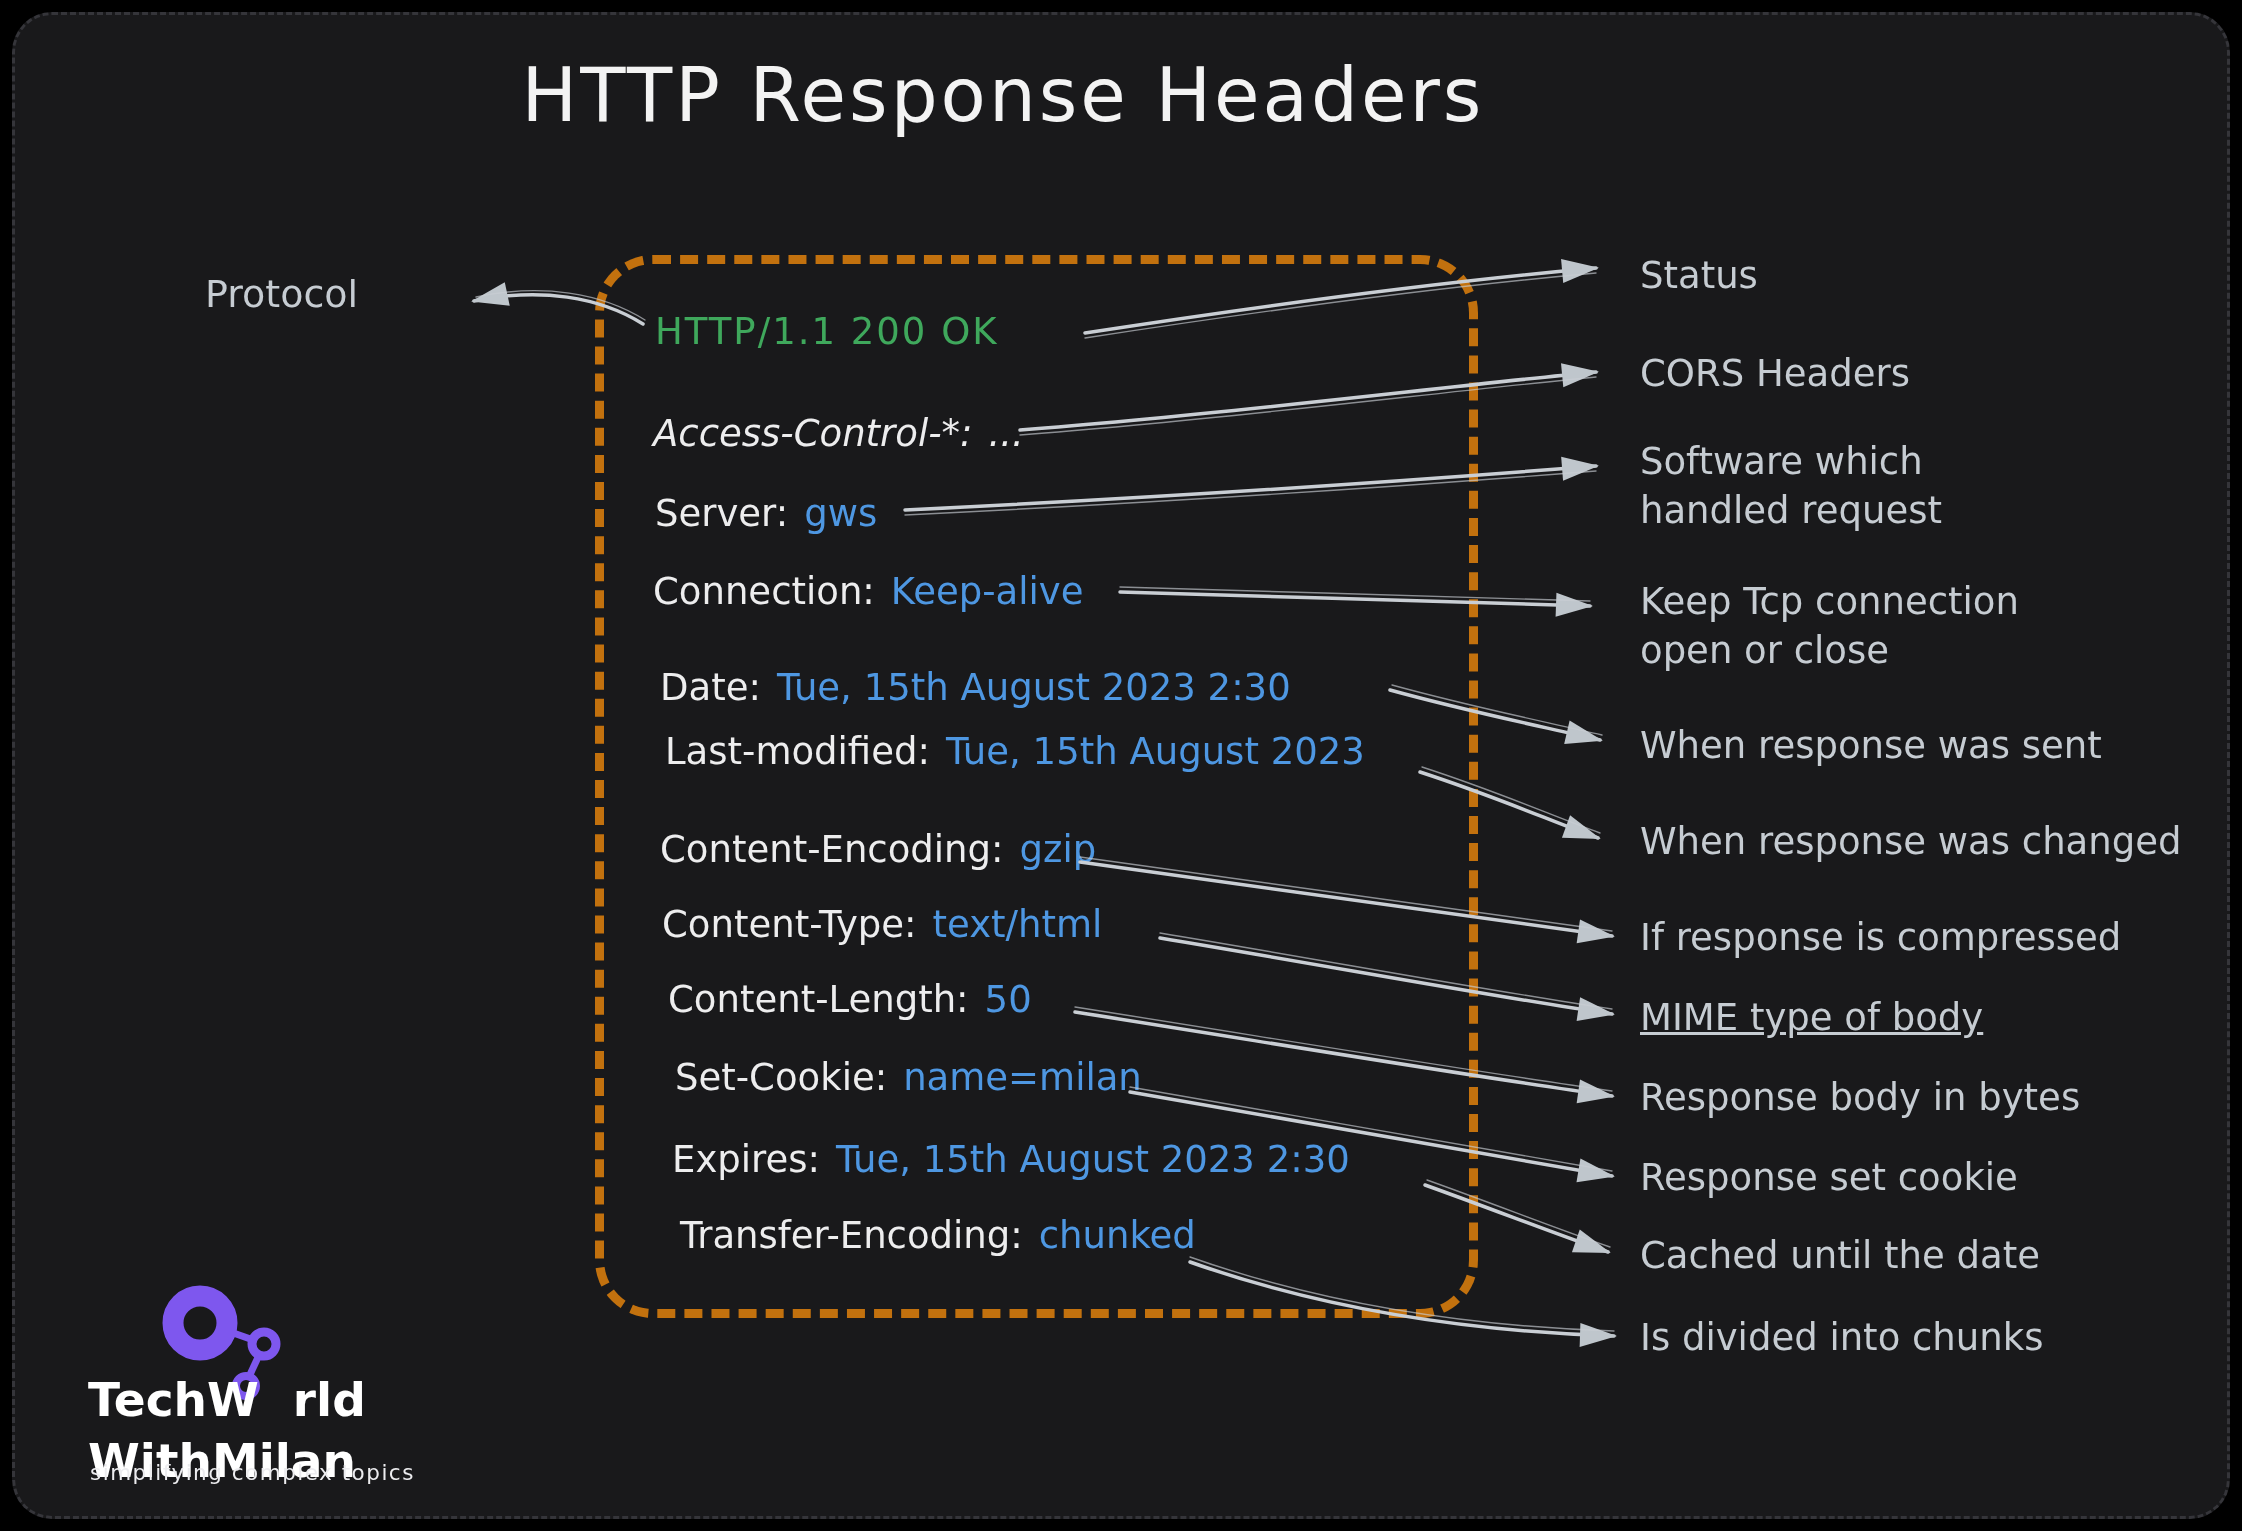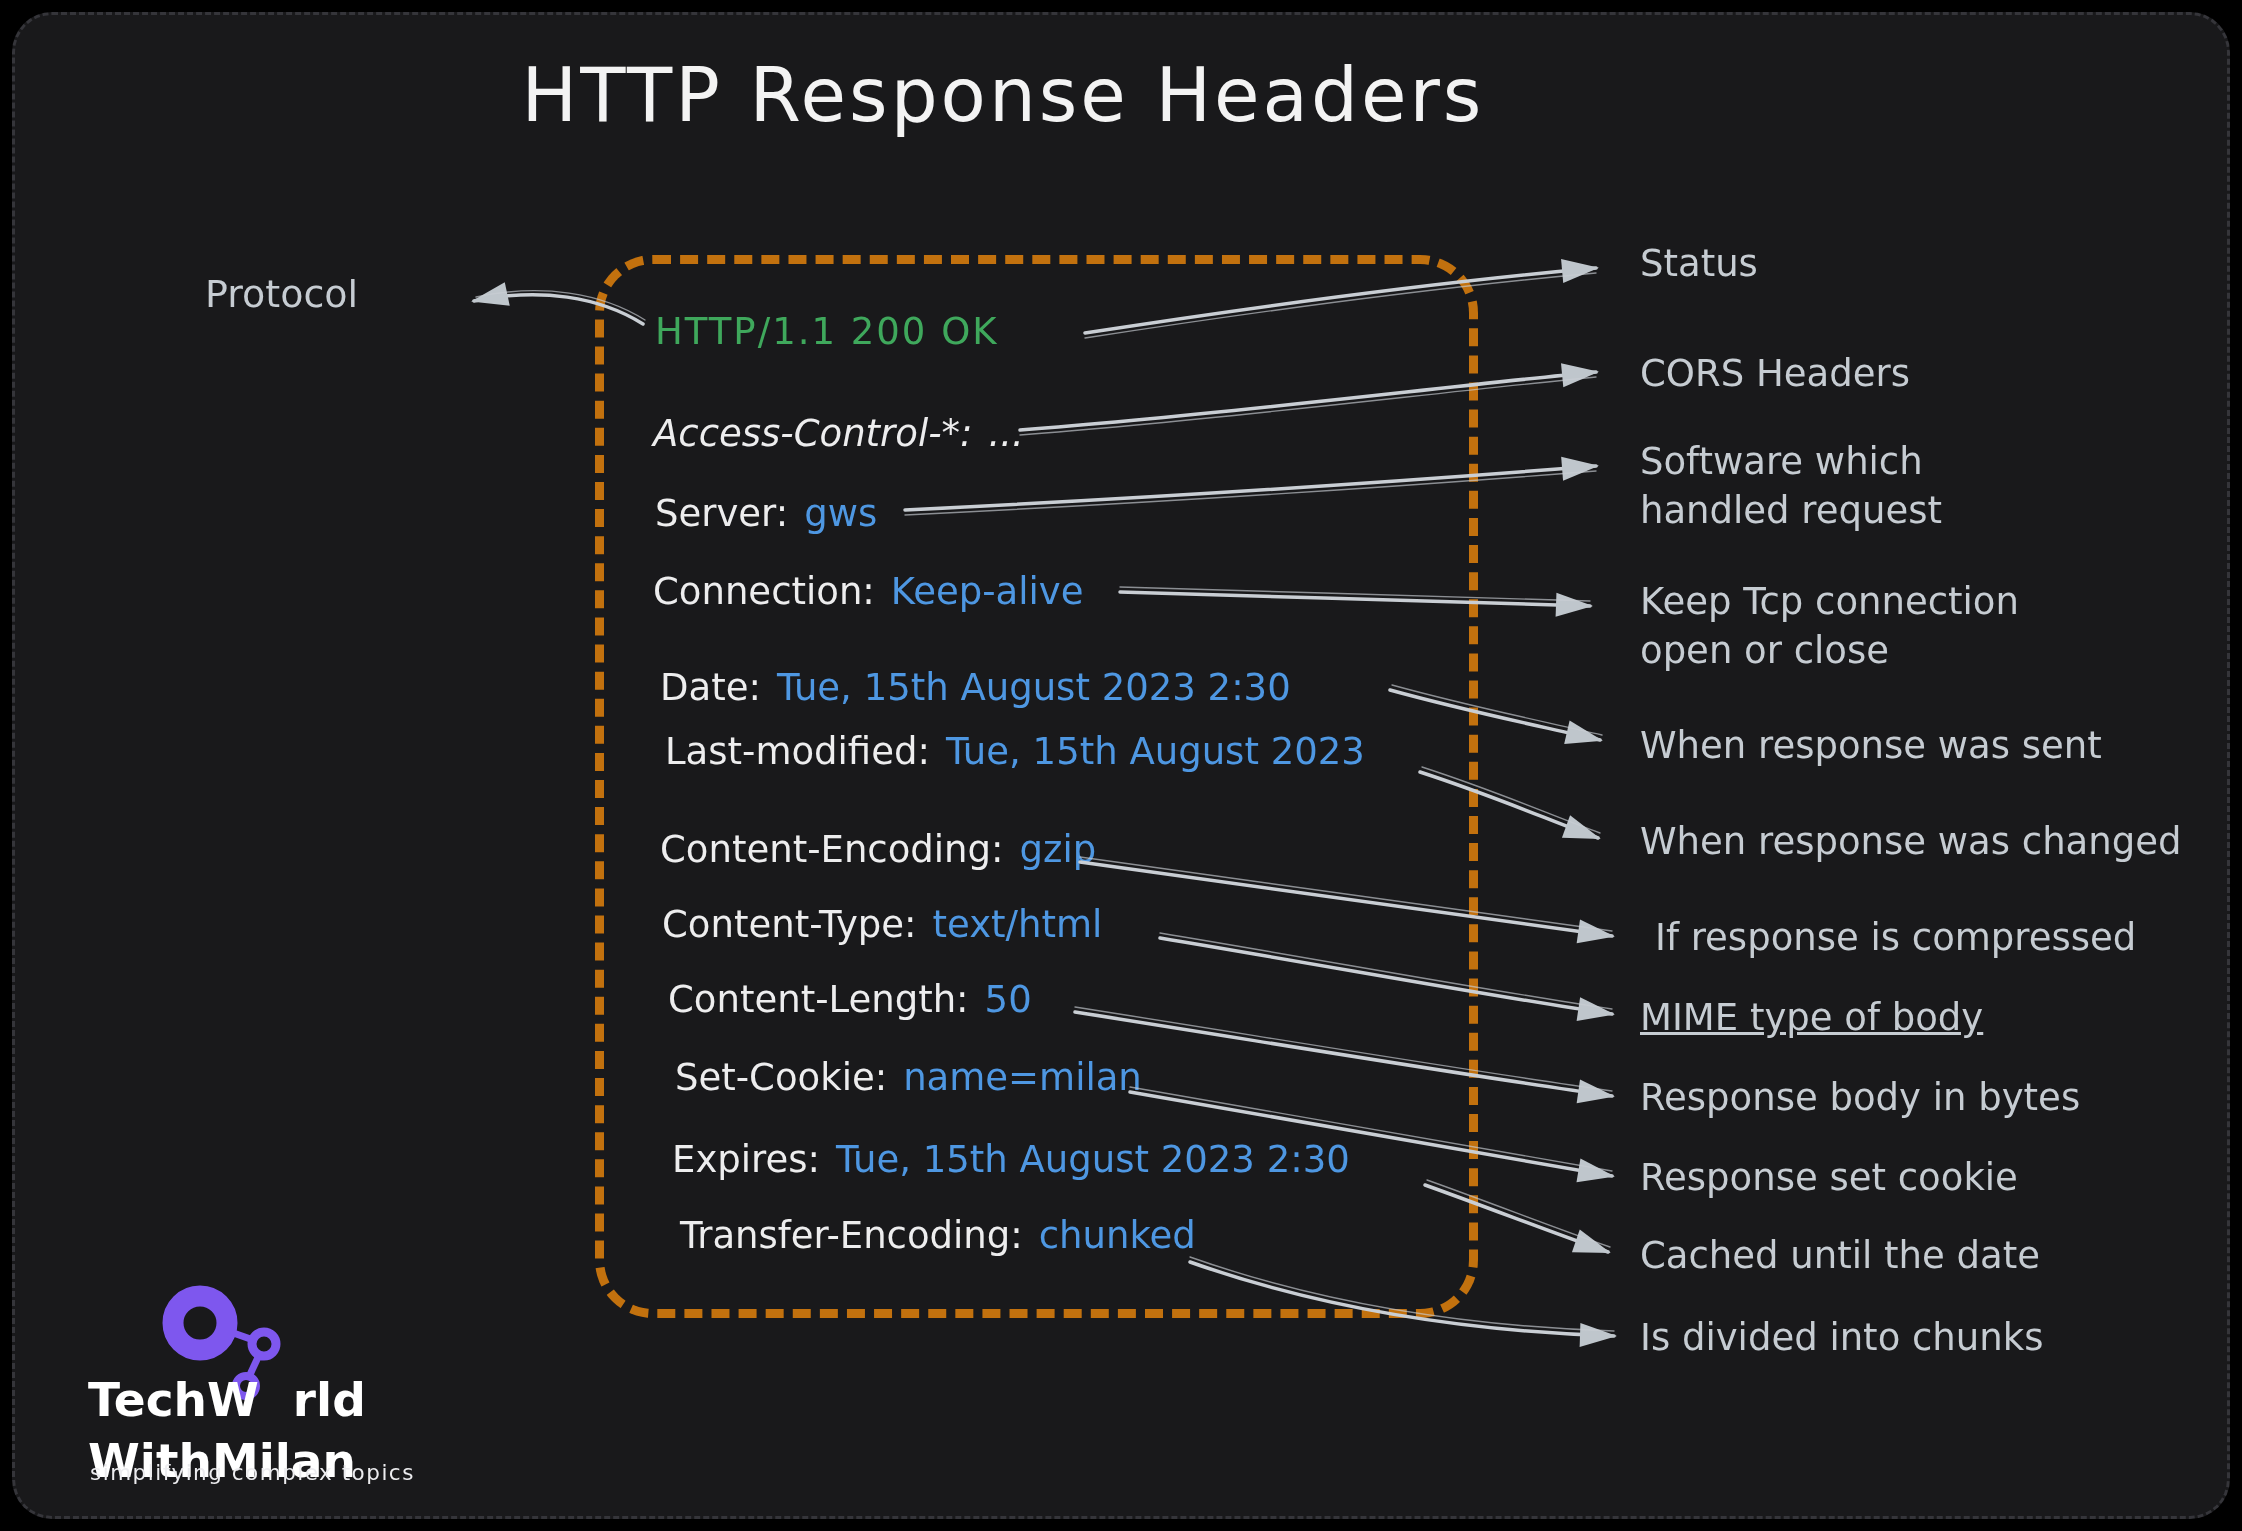--- a/index.html
+++ b/index.html
@@ -70,27 +70,27 @@
 <div class="row" style="left:675px;top:1056px;">
   <span class="name">Set-Cookie:</span><span class="val">name=milan</span>
 </div>
 <div class="row" style="left:672px;top:1138px;">
   <span class="name">Expires:</span><span class="val">Tue, 15th August 2023 2:30</span>
 </div>
 <div class="row" style="left:680px;top:1214px;text-align:center;">
   <span class="name">Transfer-Encoding:</span><span class="val">chunked</span>
 </div>
 
-<div class="lab" style="top:240px;">Status</div>
+<div class="lab" style="top:252px;">Status</div>
 <div class="lab" style="top:350px;">CORS Headers</div>
 <div class="lab wrap" style="top:438px;width:340px;">Software which handled request</div>
 <div class="lab wrap" style="top:578px;width:420px;">Keep Tcp connection open or close</div>
 <div class="lab" style="top:722px;">When response was sent</div>
 <div class="lab" style="top:818px;">When response was changed</div>
-<div class="lab" style="top:914px;margin-left:15px;">If response is compressed</div>
+<div class="lab" style="top:914px;">If response is compressed</div>
 <div class="lab" style="top:994px;text-decoration:underline;">MIME type of body</div>
 <div class="lab" style="top:1074px;">Response body in bytes</div>
 <div class="lab" style="top:1154px;">Response set cookie</div>
 <div class="lab" style="top:1232px;">Cached until the date</div>
 <div class="lab" style="top:1314px;">Is divided into chunks</div>
 
 <svg class="overlay" width="2242" height="1531" viewBox="0 0 2242 1531">
   <defs>
     <marker id="ah" markerUnits="userSpaceOnUse" markerWidth="42" markerHeight="32" refX="36" refY="15" orient="auto">
       <path d="M2,3 L39,15 L2,27 z" fill="#bfc6cc"></path>

